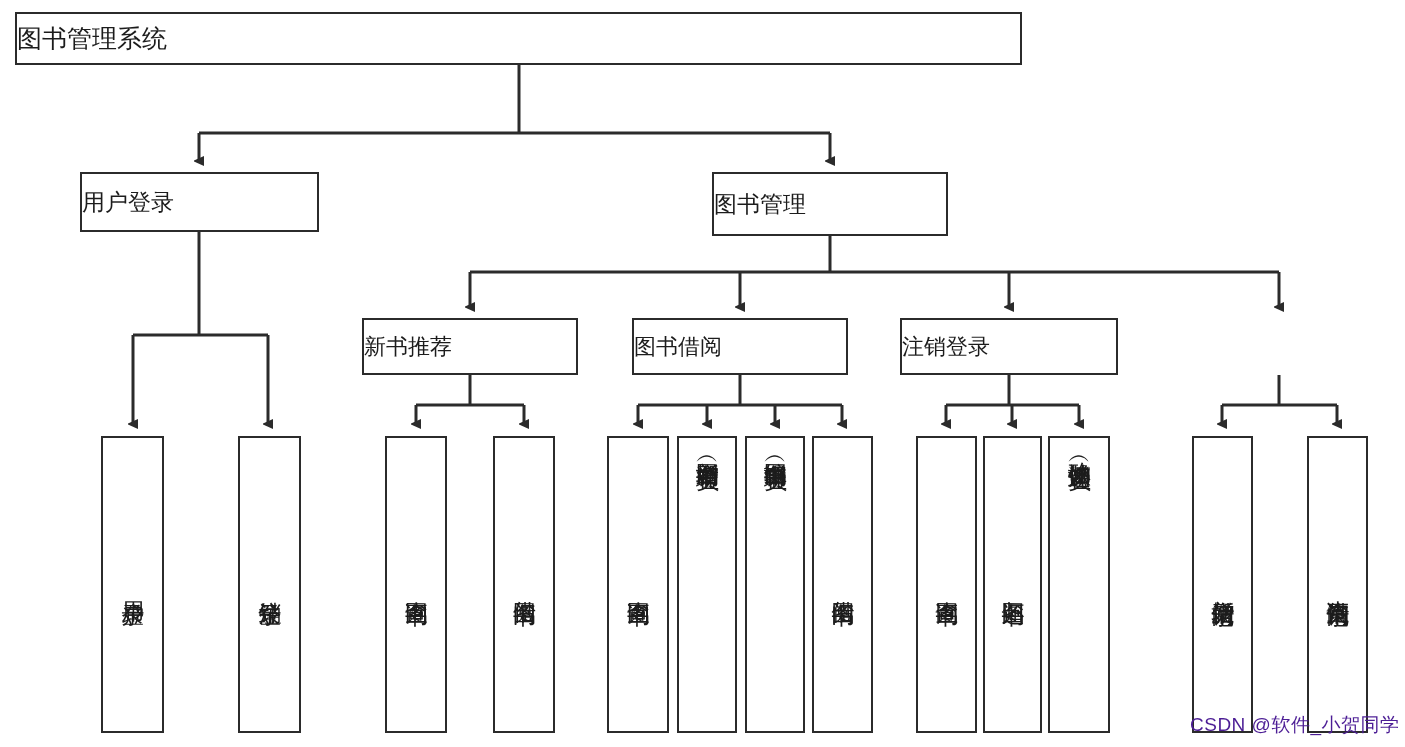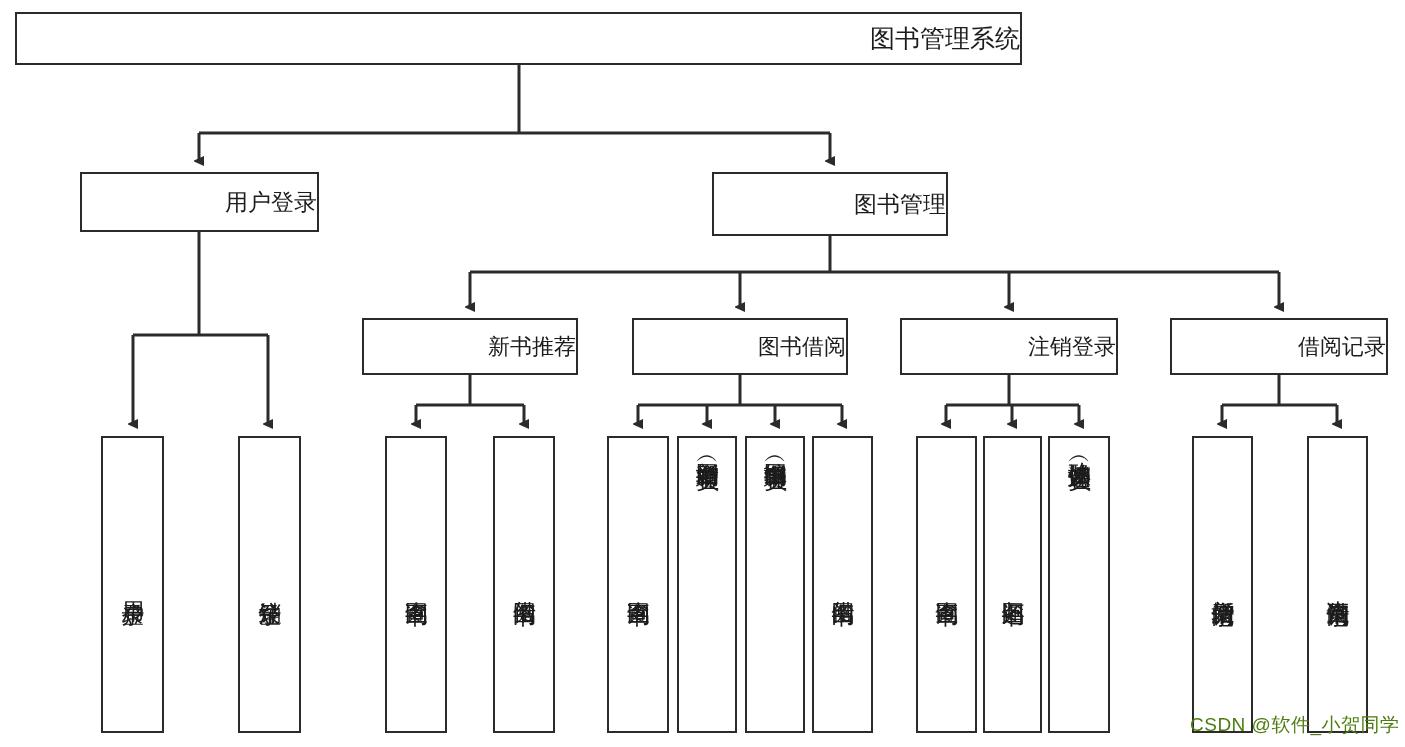--- a/index.html
+++ b/index.html
@@ -25,21 +25,21 @@
     height: 747px;
     pointer-events: none;
   }
   .node {
     position: absolute;
     box-sizing: border-box;
     border: 2.5px solid #2b2b2b;
     background: #ffffff;
     display: flex;
     align-items: center;
-    justify-content: flex-end;
+    justify-content: flex-start;
     color: #1c1c1c;
   }
   .node.root {
     font-size: 25px;
   }
   .node.level1 {
     font-size: 23px;
   }
   .node.level2 {
     font-size: 22px;
@@ -68,21 +68,21 @@
   }
   .leaf.top-text {
     align-items: flex-start;
     padding-top: 6px;
   }
   .watermark {
     position: absolute;
     left: 1190px;
     top: 712px;
     font-size: 19px;
-    color: #4d7c0f;
+    color: #4c1d95;
     white-space: nowrap;
     letter-spacing: 0.5px;
   }
 </style>
 </head>
 <body>
 
 <div id="canvas">
 
   <svg id="edges" viewBox="0 0 1405 747" xmlns="http://www.w3.org/2000/svg">
@@ -148,23 +148,20 @@
 
   <div class="node level2" style="left:632px; top:318px; width:216px; height:57px;">
     <span>图书借阅</span>
   </div>
   <div class="node level2" style="left:362px; top:318px; width:216px; height:57px;">
     <span>新书推荐</span>
   </div>
   <div class="node level2" style="left:900px; top:318px; width:218px; height:57px;">
     <span>注销登录</span>
   </div>
-  <div class="node level2" style="left:1170px; top:318px; width:218px; height:57px;">
-    <span>借阅记录</span>
-  </div>
 
   <div class="leaf center-text" style="left:101px; top:436px; width:63px; height:297px;">
     <span class="vtext">用户登录</span>
   </div>
   <div class="leaf center-text" style="left:238px; top:436px; width:63px; height:297px;">
     <span class="vtext">注销登录</span>
   </div>
 
   <div class="leaf center-text" style="left:385px; top:436px; width:62px; height:297px;">
     <span class="vtext">查询图书</span>

